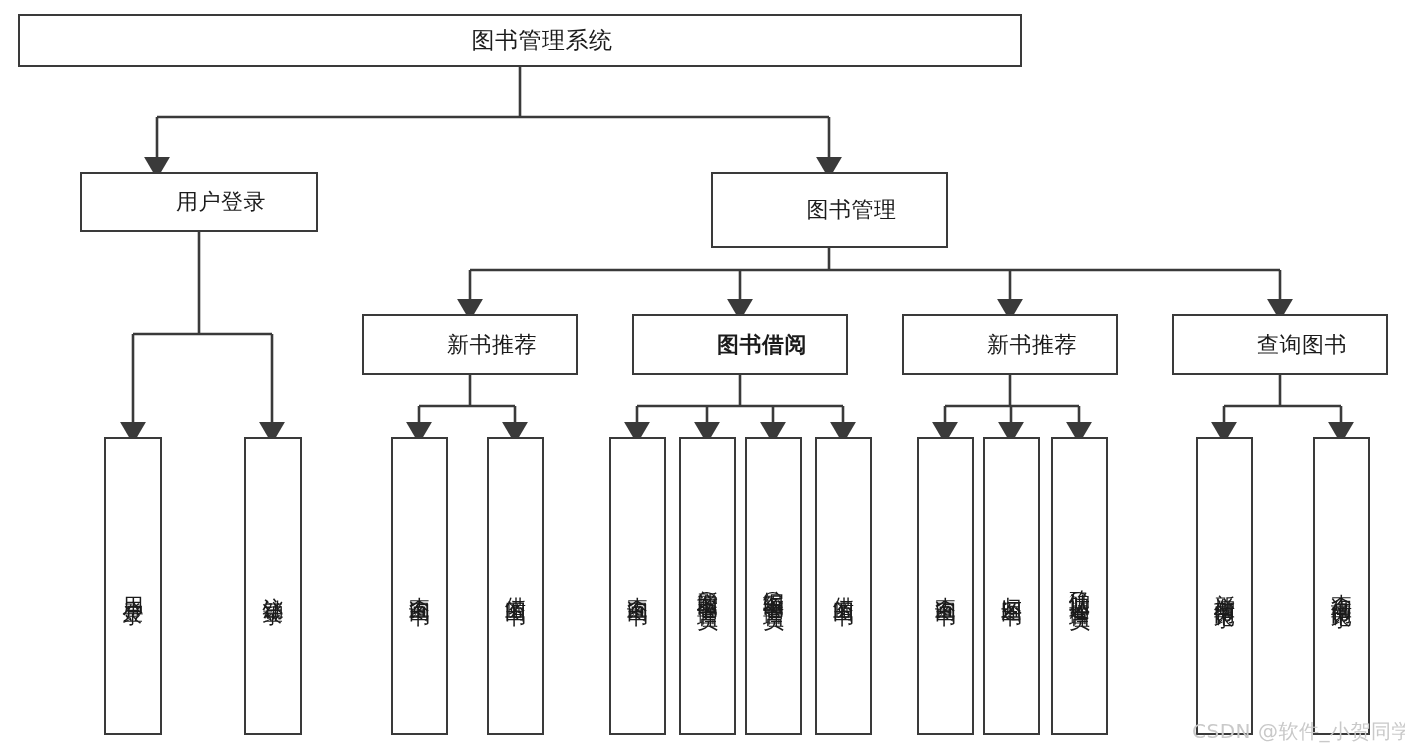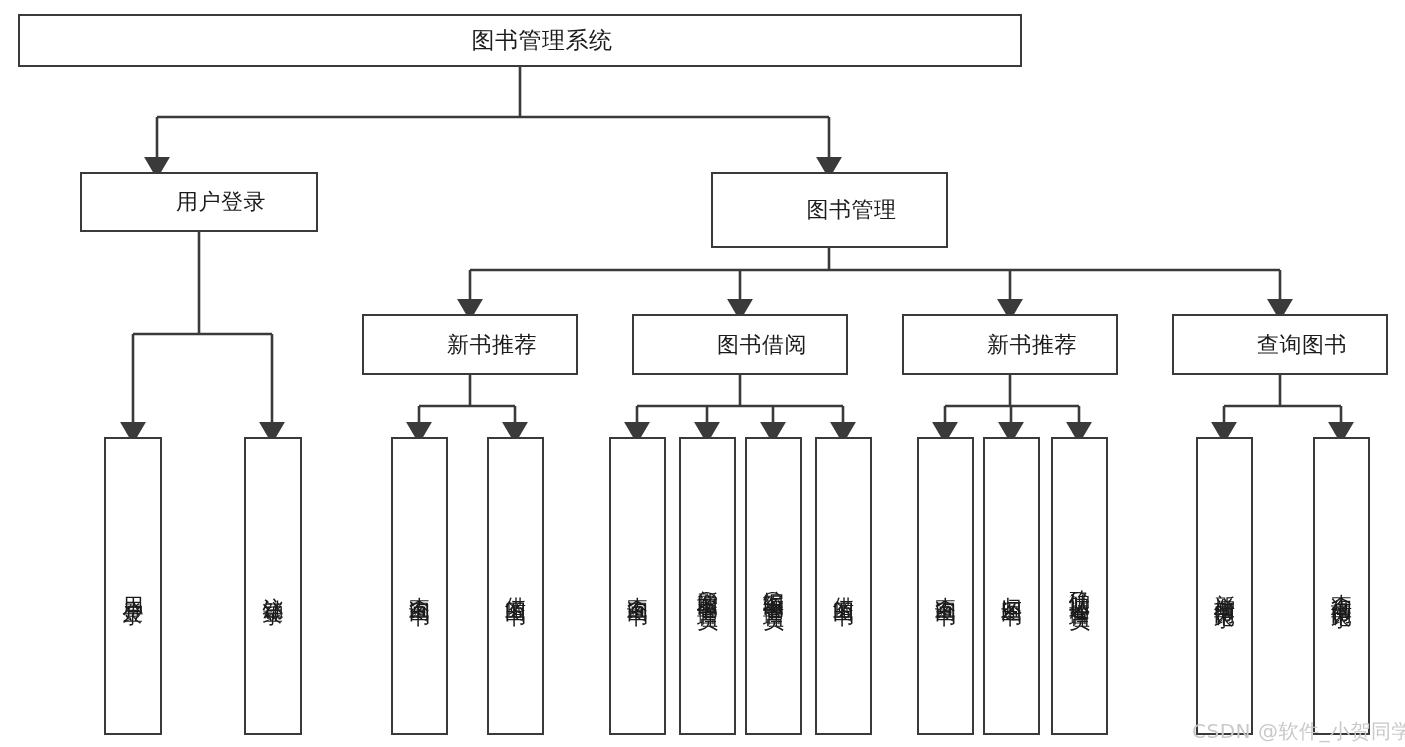--- a/index.html
+++ b/index.html
@@ -137,21 +137,21 @@
   </div>
 
   <div class="node level1" style="left:711px; top:172px; width:237px; height:76px;">
     <span>图书管理</span>
   </div>
 
   <div class="node level2" style="left:362px; top:314px; width:216px; height:61px;">
     <span>新书推荐</span>
   </div>
 
-  <div class="node level2" style="left:632px; top:314px; width:216px; height:61px;">
+  <div class="node level2" style="left:632px; top:314px; width:216px; height:61px;font-weight:bold;">
     <span>图书借阅</span>
   </div>
 
   <div class="node level2" style="left:902px; top:314px; width:216px; height:61px;">
     <span>新书推荐</span>
   </div>
 
   <div class="node level2" style="left:1172px; top:314px; width:216px; height:61px;">
     <span>查询图书</span>
   </div>

